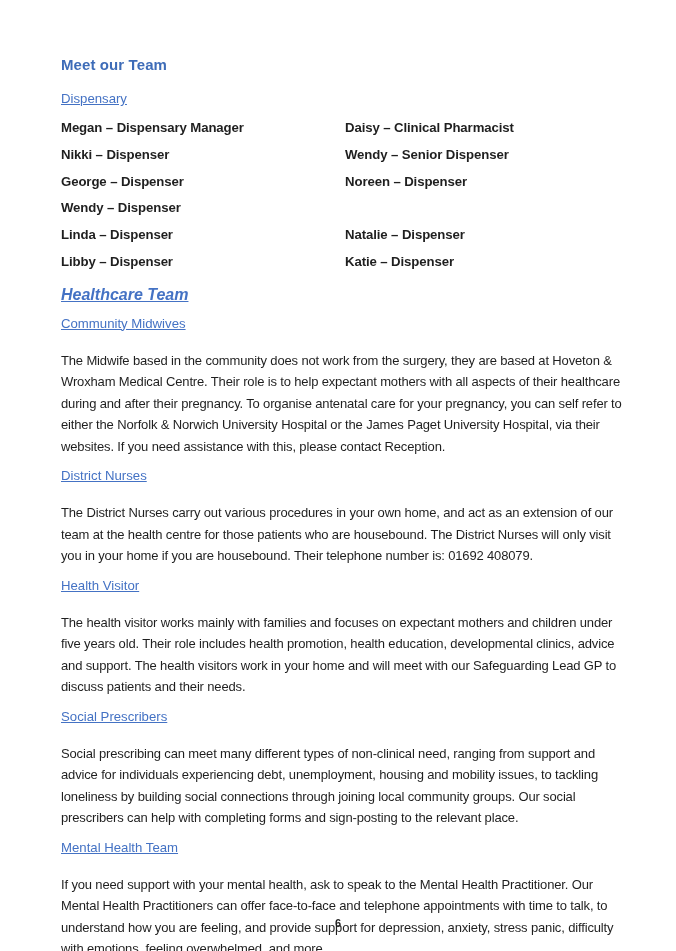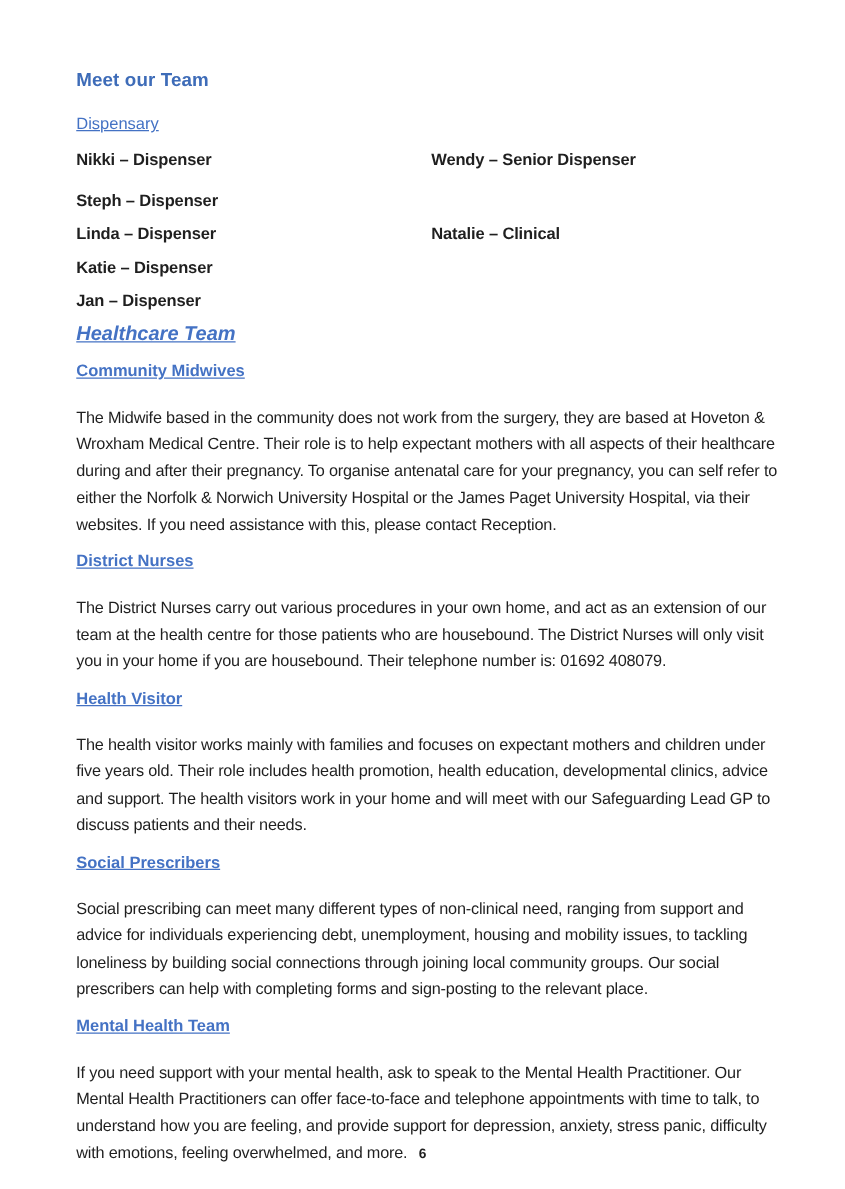--- a/index.html
+++ b/index.html
@@ -57,21 +57,20 @@
     line-height: 22px;
     font-style: italic;
   }
   .team-heading-line .doc-link {
     font-weight: bold;
   }
   .section-link-line {
     margin: 0 0 8px 0;
     font-size: 13.2px;
     line-height: 20px;
-    font-weight: bold;
   }
   .section-body {
     margin: 16px 0 9px 0;
     font-size: 13px;
     line-height: 21.5px;
     letter-spacing: -0.15px;
     color: #1f1f1f;
   }
   .page-number {
     position: absolute;
@@ -91,37 +90,43 @@
   <div class="content">
 
     <h1 class="page-title">Meet our Team</h1>
 
     <p class="link-line">
       <a class="doc-link">Dispensary</a>
     </p>
 
     <div class="staff-grid">
       <div class="staff-row">
+        <span class="staff-cell">Megan – Dispensary Manager</span>
+        <span class="staff-cell">Daisy – Clinical Pharmacist</span>
+      </div>
+      <div class="staff-row">
         <span class="staff-cell">Nikki – Dispenser</span>
         <span class="staff-cell">Wendy – Senior Dispenser</span>
       </div>
       <div class="staff-row">
+        <span class="staff-cell">George – Dispenser</span>
+        <span class="staff-cell">Noreen – Dispenser</span>
       </div>
       <div class="staff-row">
-        <span class="staff-cell">Steph – Dispenser</span>
+        <span class="staff-cell">Wendy – Dispenser</span>
       </div>
       <div class="staff-row">
         <span class="staff-cell">Linda – Dispenser</span>
-        <span class="staff-cell">Natalie – Clinical</span>
+        <span class="staff-cell">Natalie – Dispenser</span>
       </div>
       <div class="staff-row">
+        <span class="staff-cell">Libby – Dispenser</span>
         <span class="staff-cell">Katie – Dispenser</span>
       </div>
       <div class="staff-row">
-        <span class="staff-cell">Jan – Dispenser</span>
         <span class="staff-cell"></span>
       </div>
     </div>
 
     <p class="team-heading-line">
       <a class="doc-link">Healthcare Team</a>
     </p>
 
     <div>
       <p class="section-link-line">

